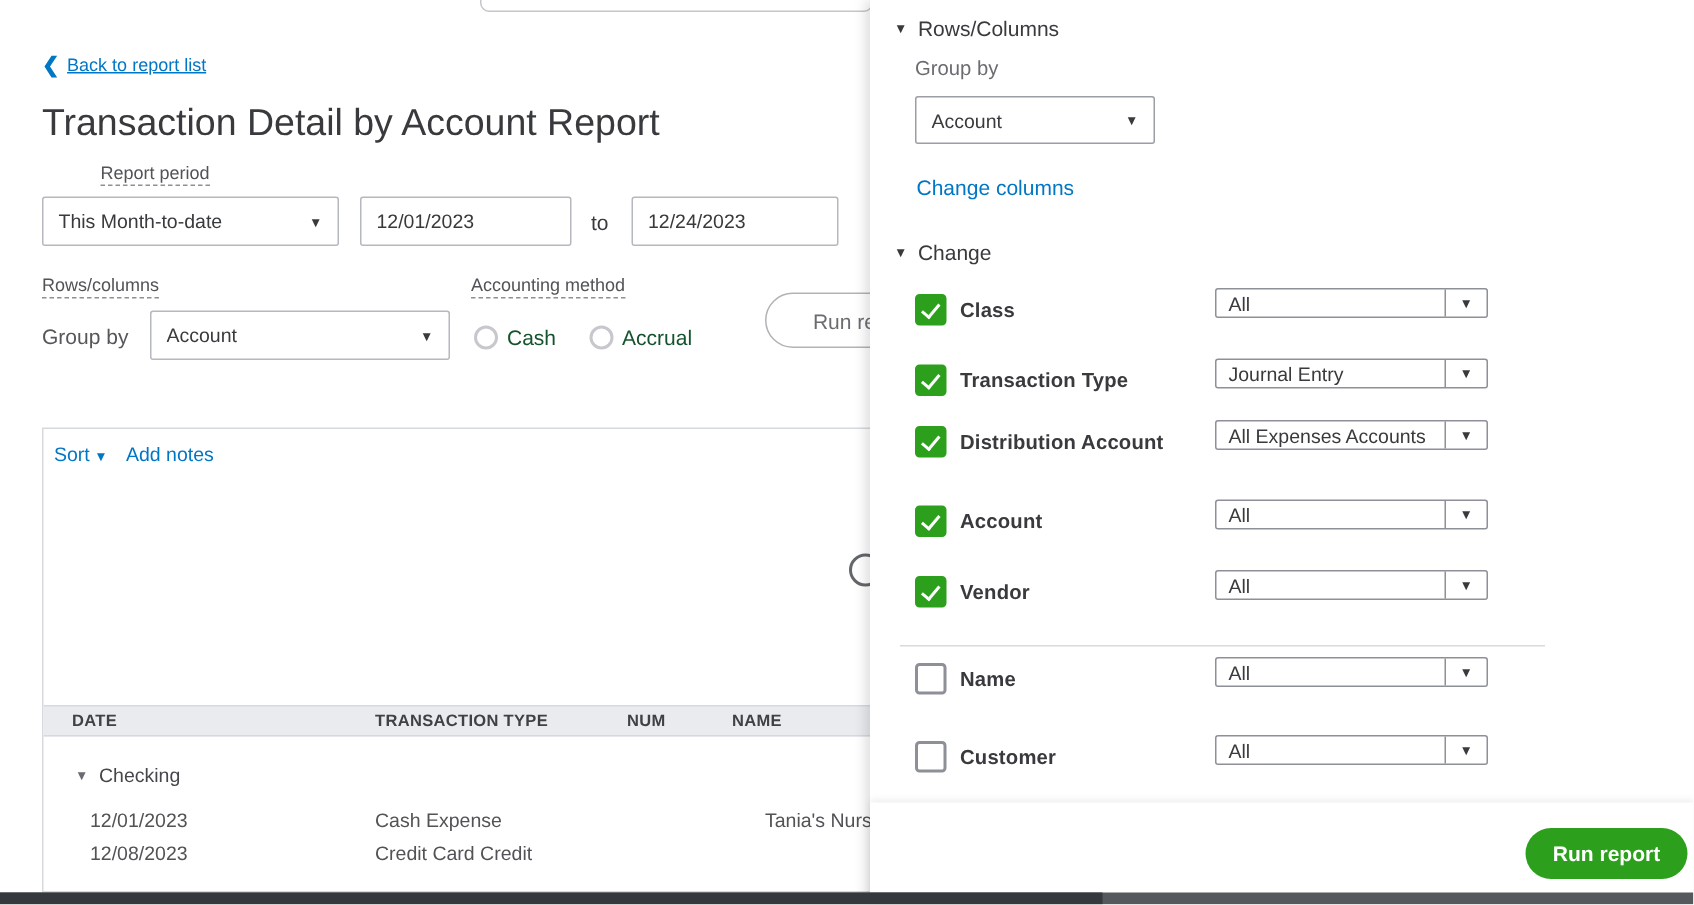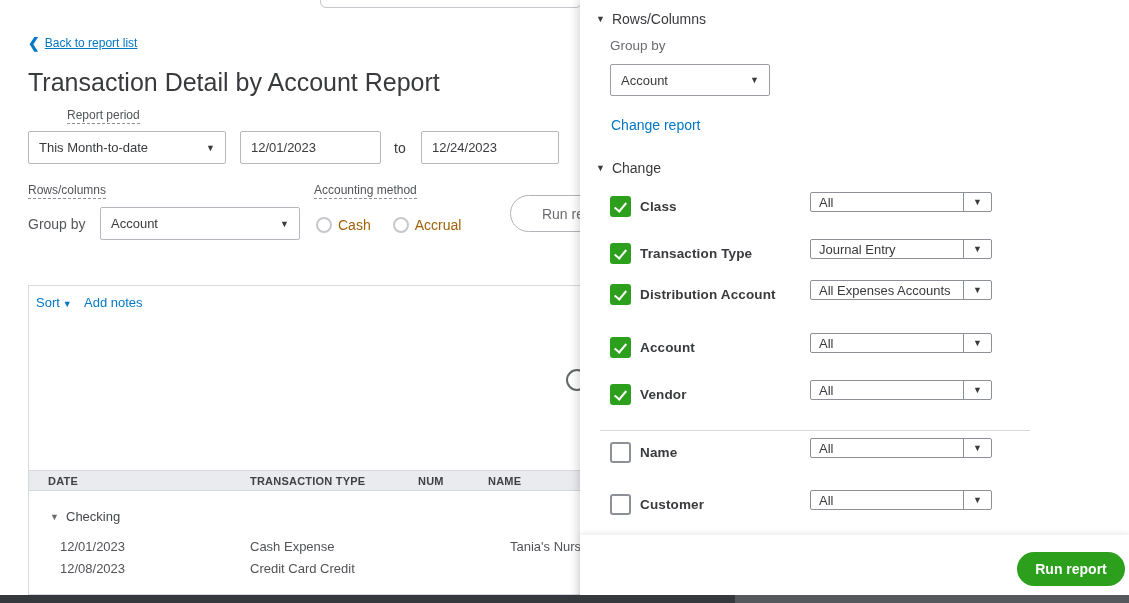--- a/index.html
+++ b/index.html
@@ -35,21 +35,21 @@
   .inp-from { left:240px; top:131px; width:141px; }
   .inp-to   { left:421px; top:131px; width:138px; }
   .to-label { position:absolute; left:394px; top:140px; font-size:14px; color:#393a3d; }
 
   .lbl-group-by { position:absolute; left:28px; top:216px; font-size:14px; color:#55575b; }
   .dd-group { position:absolute; left:100px; top:207px; width:200px; height:33px; }
 
   .radio-row { position:absolute; left:316px; top:217px; display:flex; align-items:center; gap:22px; }
   .radio-opt { display:flex; align-items:center; gap:6px; }
   .radio-circle { width:16px; height:16px; border-radius:50%; border:2px solid #c6c8cd; background:#fff; }
-  .radio-label { font-size:14px; color:#a16207; }
+  .radio-label { font-size:14px; color:#14532d; }
 
   .run-report-left { position:absolute; left:510px; top:195px; width:130px; height:37px;
     border:1px solid #b0b3b8; border-radius:19px; background:#fff; color:#6b6c72;
     font-size:14px; display:flex; align-items:center; justify-content:center; }
 
   .report-box { position:absolute; left:28px; top:285px; width:1001px; height:310px;
     background:#fff; border:1px solid #d6d9dd; }
 
   .toolbar-link { position:absolute; font-size:13px; color:#0077c5; cursor:pointer; }
   .link-sort { left:36px; top:295px; }
@@ -206,21 +206,21 @@
       <span>Rows/Columns</span>
     </div>
 
     <span class="p-groupby-label">Group by</span>
 
     <div class="dd p-dd-group">
       <span class="val">Account</span>
       <span class="arrow">▼</span>
     </div>
 
-    <span class="change-columns">Change report</span>
+    <span class="change-columns">Change columns</span>
 
     <div class="section-head sh-filter">
       <span class="tri">▼</span>
       <span>Change</span>
     </div>
 
     <div>
         <div class="filter-row" style="top: 192px;">
     <span class="cb checked"></span>
     <span class="flabel">Class</span>

